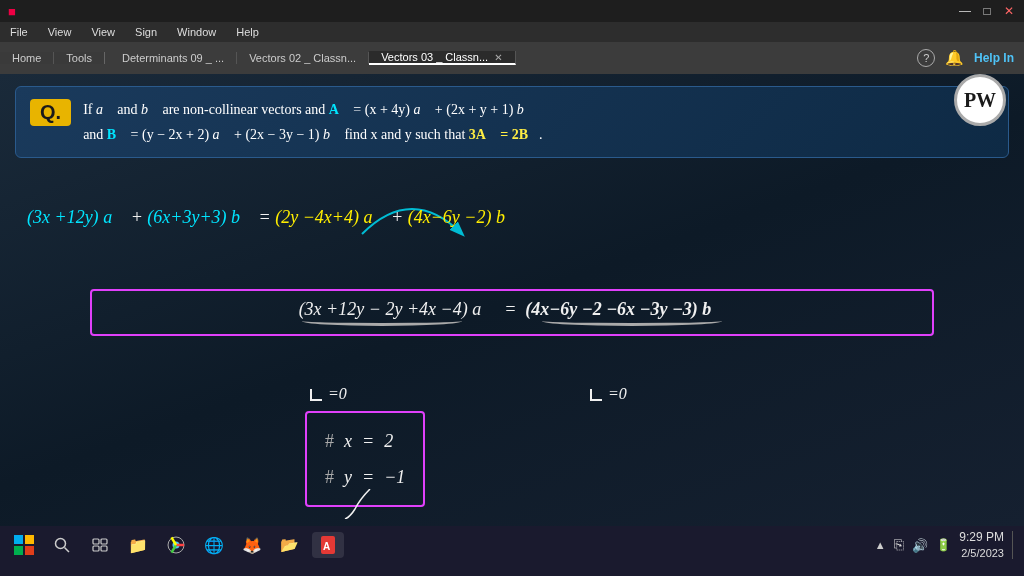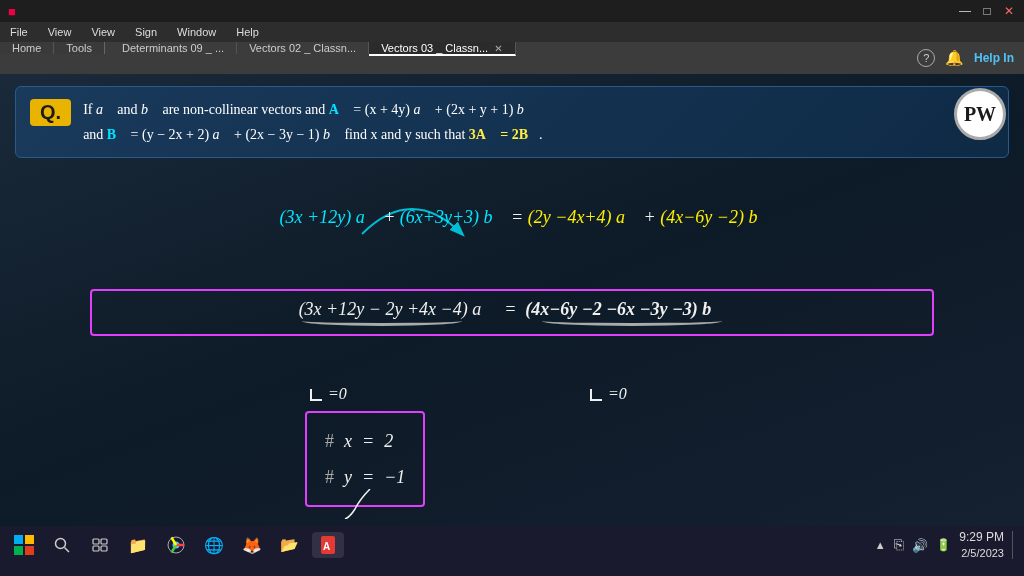--- a/index.html
+++ b/index.html
@@ -39,21 +39,21 @@
 
     
     .tab-bar {
       height: 32px;
       background: #3c3c3c;
       display: flex;
       align-items: stretch;
     }
     .nav-tabs {
       display: flex;
-      align-items: flex-start;
+      align-items: center;
       flex: 1;
     }
     .nav-tab {
       padding: 0 12px;
       font-size: 11px;
       color: #ccc;
       display: flex;
       align-items: center;
       cursor: pointer;
       white-space: nowrap;
@@ -141,21 +141,21 @@
     .q-text {
       color: #ffffff;
       font-size: 14px;
       line-height: 1.8;
       font-family: 'Times New Roman', serif;
     }
 
     
     .pw-logo {
       position: absolute;
-      top: 14px;
+      top: 0;
       right: 18px;
       width: 52px;
       height: 52px;
       border-radius: 50%;
       background: #fff;
       display: flex;
       align-items: center;
       justify-content: center;
       font-weight: bold;
       font-size: 20px;
@@ -173,21 +173,20 @@
       right: 0;
       bottom: 0;
     }
 
     
     .eq-line1 {
       position: absolute;
       top: 28px;
       left: 0;
       right: 0;
-      text-align: center;
       color: #f0f0f0;
       font-size: 18px;
       font-family: 'Times New Roman', serif;
       font-style: italic;
       margin-left: 27px;
     }
     .cyan-part { color: #00e5ff; }
     .yellow-part { color: #ffee00; }
     .white-part { color: #f0f0f0; }
 

